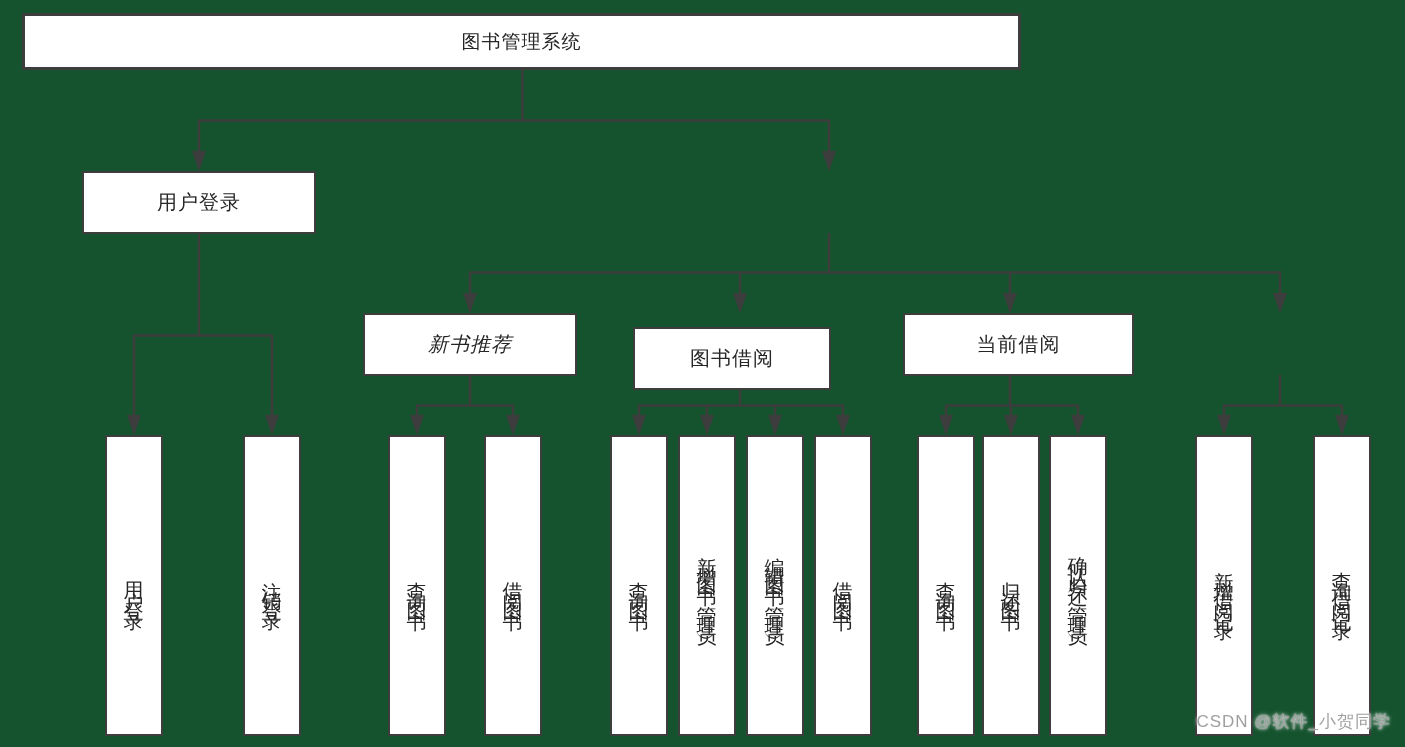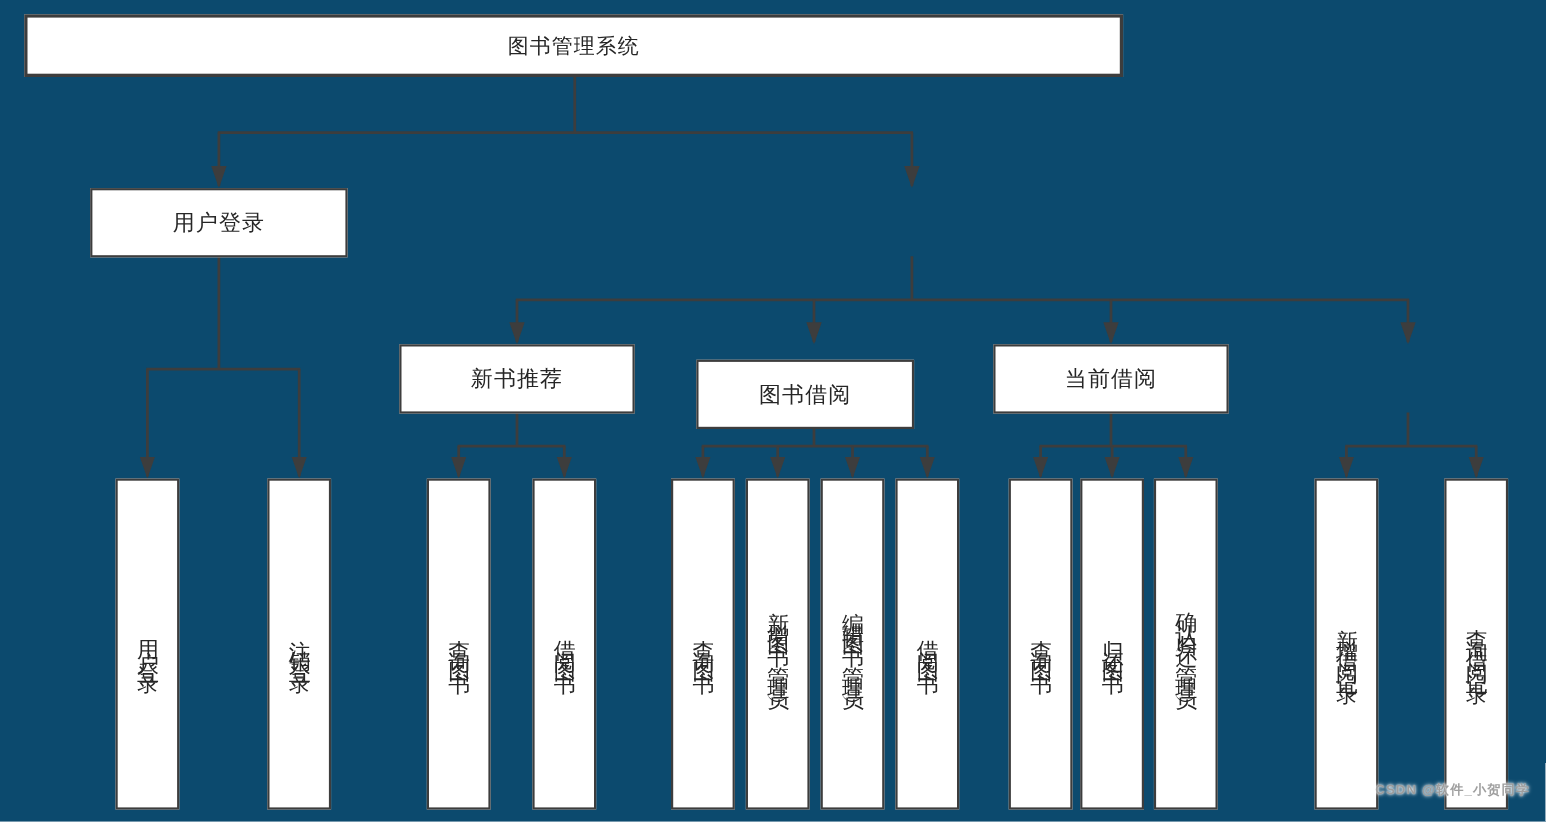--- a/index.html
+++ b/index.html
@@ -1,19 +1,19 @@
 <!DOCTYPE html>
 <html><head>
 <meta charset="utf-8">
 <style>
   html,body{margin:0;padding:0;background:#fff;}
   .canvas{
     position:relative;
     width:1405px;height:747px;
-    background:#0c4a6e;
+    background:#14532d;
     overflow:hidden;
     font-family:"Liberation Sans","DejaVu Sans",sans-serif;
     color:#262626;
   }
   .connectors{position:absolute;left:0;top:0;width:1405px;height:747px;}
   .box{
     position:absolute;
     box-sizing:border-box;
     background:#ffffff;
     border:2px solid #3d3d3d;
@@ -32,40 +32,39 @@
     text-orientation:mixed;
     letter-spacing:10px;
     font-size:20px;
     line-height:1;
     padding:6px 0;
   }
   
   .n-root   {left:22px;  top:13px;  width:999px; height:57px;}
   .n-login  {left:82px;  top:171px; width:234px; height:63px;}
   .n-mgmt   {left:712px; top:171px; width:234px; height:63px;}
-  .n-sec1   {left:363px; top:313px; width:214px; height:63px;}
+  .n-sec1   {left:363px; top:313px; width:214px; height:63px;font-style:italic;}
   .n-sec2   {left:633px; top:327px; width:198px; height:63px;}
-  .n-sec3   {left:903px; top:313px; width:214px; height:63px;}
+  .n-sec3   {left:903px; top:313px; width:231px; height:63px;}
   .n-sec4   {left:1173px;top:313px; width:214px; height:63px;}
   .lf{top:435px;width:58px;height:301px;}
   .n-l1a{left:105px;}  .n-l1b{left:243px;}
   .n-l2a{left:388px;}  .n-l2b{left:484px;}
   .n-l3a{left:610px;}  .n-l3b{left:678px;} .n-l3c{left:746px;} .n-l3d{left:814px;}
   .n-l4a{left:917px;}  .n-l4b{left:982px;} .n-l4c{left:1049px;}
   .n-l5a{left:1195px;} .n-l5b{left:1313px;}
   .watermark{
     position:absolute;
     right:14px;top:710px;
     z-index:5;
-    font-size:12px;
+    font-size:17px;
     letter-spacing:1px;
     color:rgba(154,154,154,0.95);
     text-shadow:0 0 2px #fff,0 0 4px #fff;
     white-space:nowrap;
-    font-weight:bold;
   }
 </style>
 </head>
 <body>
 
 <div class="canvas">
 
   <svg class="connectors" width="1405" height="747" viewBox="0 0 1405 747" xmlns="http://www.w3.org/2000/svg">
     <defs>
       <marker id="arr" markerUnits="userSpaceOnUse" markerWidth="24" markerHeight="18" refX="18" refY="7" orient="auto">

